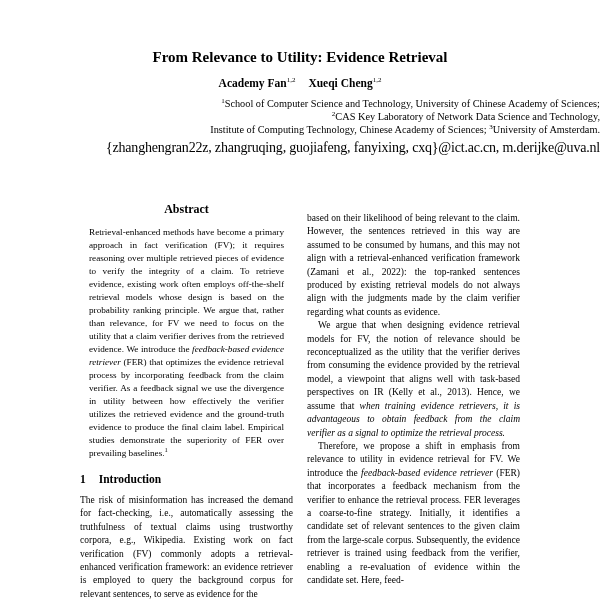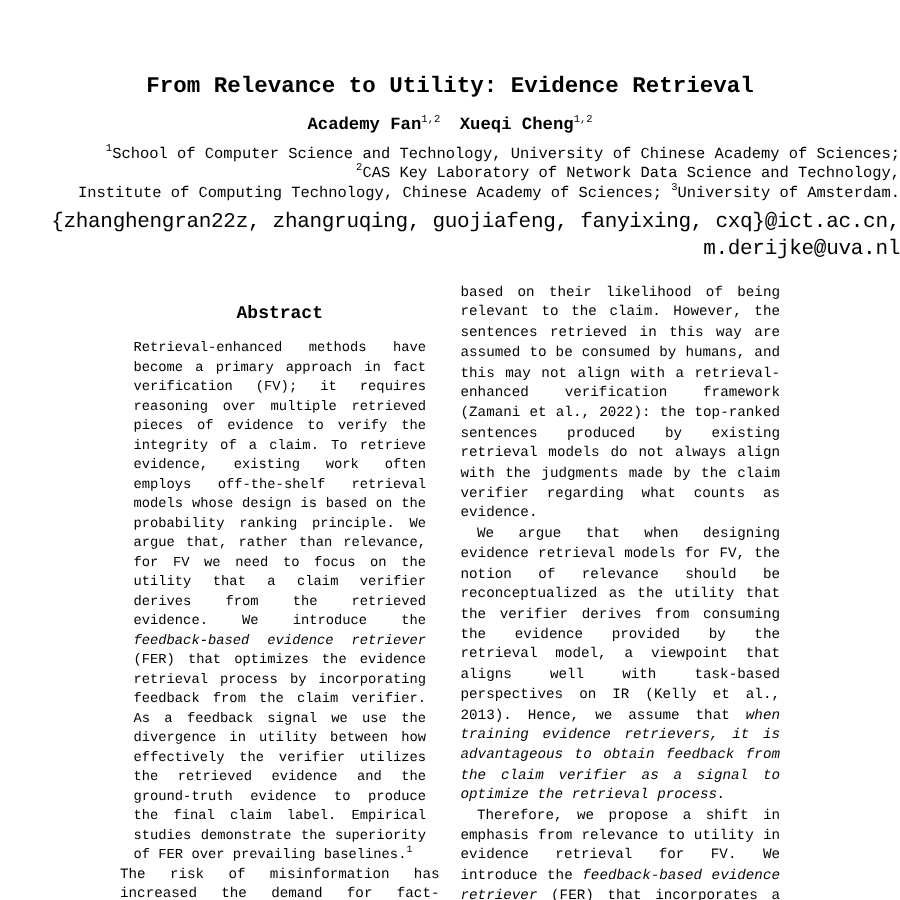--- a/index.html
+++ b/index.html
@@ -4,21 +4,21 @@
 <style>
   * { margin: 0; padding: 0; box-sizing: border-box; }
   html, body { background: #ffffff; }
   .page {
     position: relative;
     width: 600px;
     height: 600px;
     background: #ffffff;
     overflow: hidden;
     color: #000;
-    font-family: Liberation Mono, monospace;
+    font-family: Liberation Serif, serif;
   }
   .header {
     position: absolute;
     top: 48px;
     left: 0;
     width: 600px;
     text-align: center;
   }
   .title {
     font-size: 15px;
@@ -53,21 +53,21 @@
   }
   .col-left {
     position: absolute;
     left: 80px;
     top: 202px;
     width: 213px;
   }
   .col-right {
     position: absolute;
     left: 307px;
-    top: 188px;
+    top: 212px;
     width: 213px;
   }
   .abstract-heading {
     text-align: center;
     font-weight: bold;
     font-size: 12px;
     margin-bottom: 9px;
   }
   .abstract-body {
     padding: 0 9px;
@@ -111,20 +111,23 @@
       <div><sup>2</sup><span>CAS Key Laboratory of Network Data Science and Technology,</span></div>
       <div><span>Institute of Computing Technology, Chinese Academy of Sciences; </span><sup>3</sup><span>University of Amsterdam.</span></div>
       <div class="email-line">{zhanghengran22z, zhangruqing, guojiafeng, fanyixing, cxq}@ict.ac.cn, m.derijke@uva.nl</div>
     </div>
   </div>
 
   <div class="col-left">
     <div class="abstract-heading">Abstract</div>
     <div class="abstract-body"><span>Retrieval-enhanced methods have become a primary approach in fact verification (FV); it requires reasoning over multiple retrieved pieces of evidence to verify the integrity of a claim. To retrieve evidence, existing work often employs off-the-shelf retrieval models whose design is based on the probability ranking principle. We argue that, rather than relevance, for FV we need to focus on the utility that a claim verifier derives from the retrieved evidence. We introduce the </span><i>feedback-based evidence retriever</i><span> (FER) that optimizes the evidence retrieval process by incorporating feedback from the claim verifier. As a feedback signal we use the divergence in utility between how effectively the verifier utilizes the retrieved evidence and the ground-truth evidence to produce the final claim label. Empirical studies demonstrate the superiority of FER over prevailing baselines.</span><sup>1</sup></div>
 
+    <div class="section-heading">
+      <span class="section-number">1</span><span>Introduction</span>
+    </div>
     <div class="par">The risk of misinformation has increased the demand for fact-checking, i.e., automatically assessing the truthfulness of textual claims using trustworthy corpora, e.g., Wikipedia. Existing work on fact verification (FV) commonly adopts a retrieval-enhanced verification framework: an evidence retriever is employed to query the background corpus for relevant sentences, to serve as evidence for the</div>
   </div>
 
   <div class="col-right">
     <div class="par"><span>based on their likelihood of being relevant to the claim. However, the sentences retrieved in this way are assumed to be consumed by humans, and this may not align with a retrieval-enhanced verification framework (Zamani et al., 2022): the top-ranked sentences produced by existing retrieval models do not always align with the judgments made by the claim verifier regarding what counts as evidence.</span></div>
     <div class="par indent"><span>We argue that when designing evidence retrieval models for FV, the notion of relevance should be reconceptualized as the utility that the verifier derives from consuming the evidence provided by the retrieval model, a viewpoint that aligns well with task-based perspectives on IR (Kelly et al., 2013). Hence, we assume that </span><i>when training evidence retrievers, it is advantageous to obtain feedback from the claim verifier as a signal to optimize the retrieval process.</i></div>
     <div class="par indent"><span>Therefore, we propose a shift in emphasis from relevance to utility in evidence retrieval for FV. We introduce the </span><i>feedback-based evidence retriever</i><span> (FER) that incorporates a feedback mechanism from the verifier to enhance the retrieval process. FER leverages a coarse-to-fine strategy. Initially, it identifies a candidate set of relevant sentences to the given claim from the large-scale corpus. Subsequently, the evidence retriever is trained using feedback from the verifier, enabling a re-evaluation of evidence within the candidate set. Here, feed-</span></div>
   </div>
 
 </div>

